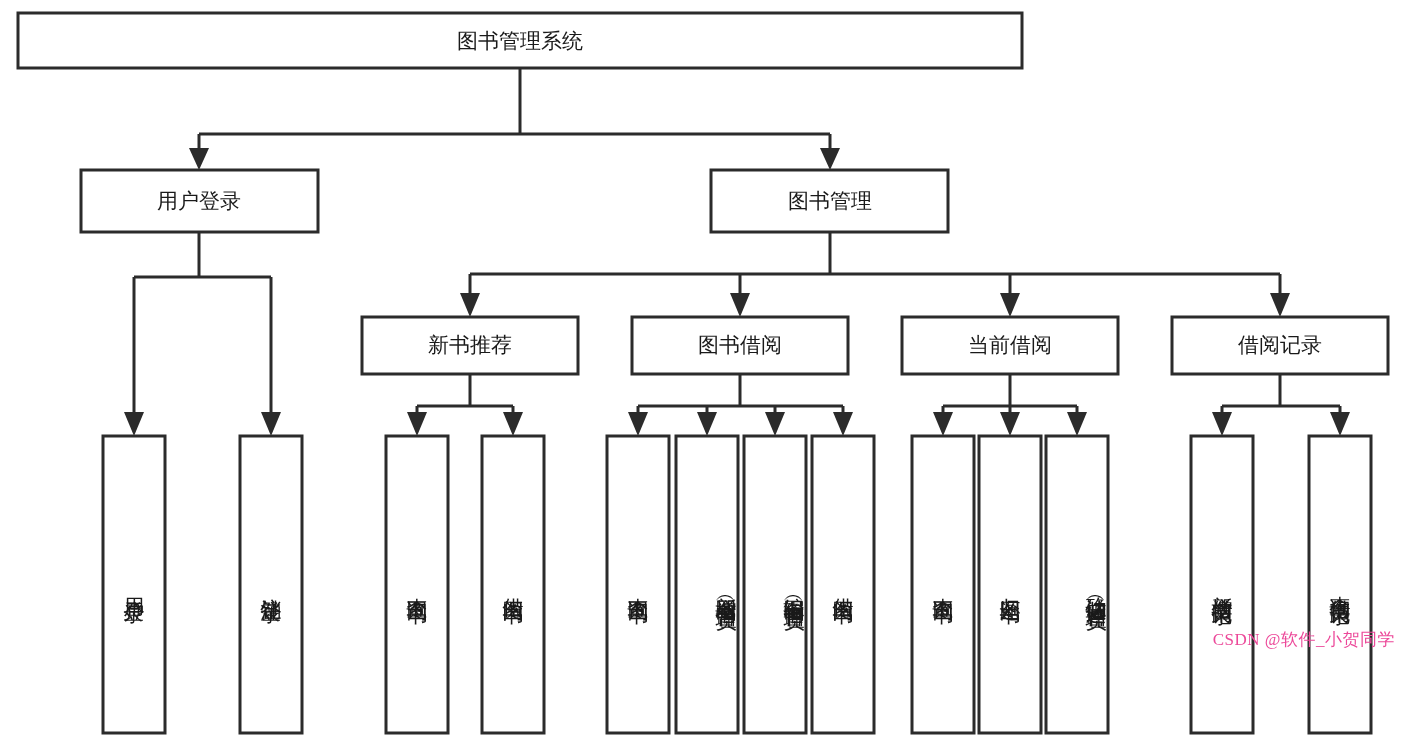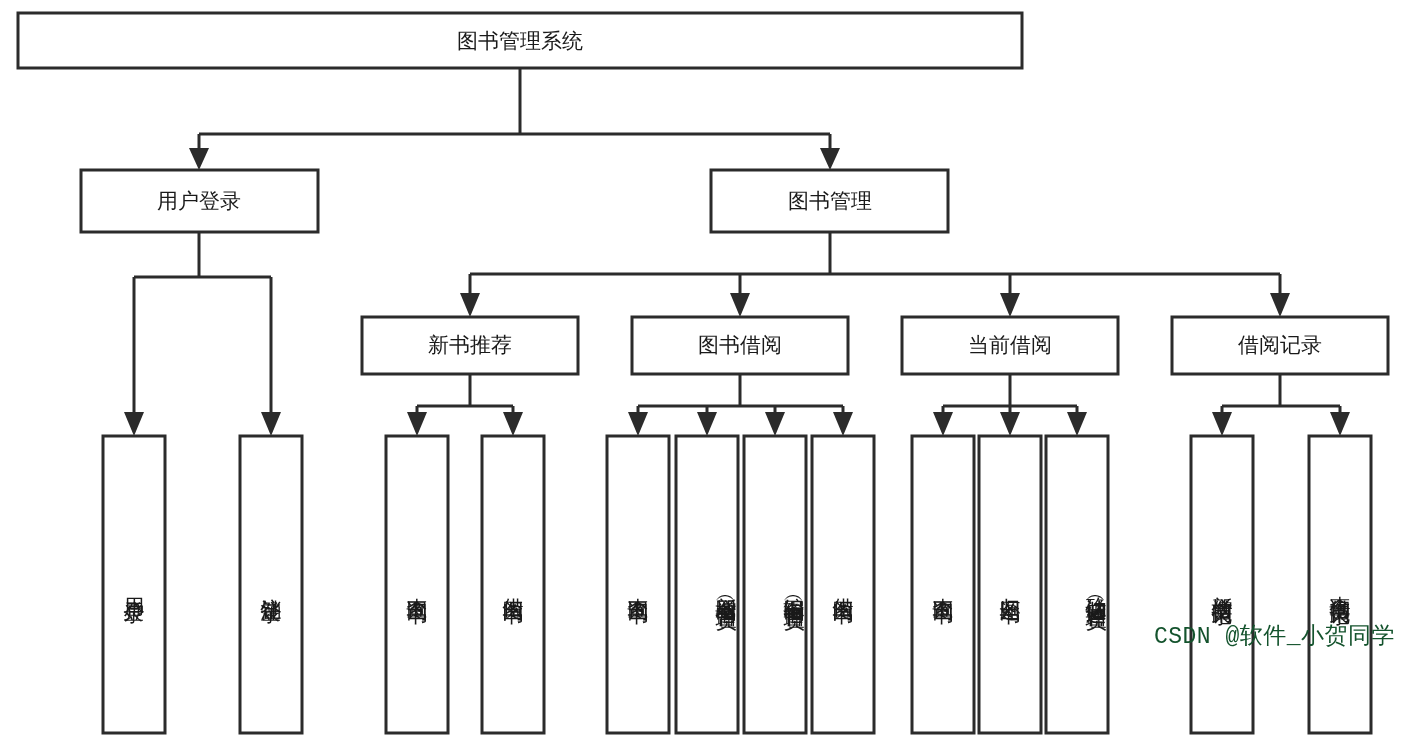--- a/index.html
+++ b/index.html
@@ -62,23 +62,23 @@
     align-items: center;
     justify-content: center;
     text-align: center;
     white-space: nowrap;
     user-select: none;
   }
   #watermark {
     position: absolute;
     right: 10px;
     bottom: 6px;
-    font-family: Liberation Mono, monospace;
-    font-size: 23px;
-    color: #14532d;
+    font-family: Liberation Serif, serif;
+    font-size: 17px;
+    color: #ec4899;
     letter-spacing: 0.5px;
     white-space: nowrap;
   }
 </style>
 </head>
 <body>
 
 <div id="diagram-root">
 
   <svg class="tree" viewBox="0 0 1405 747">

